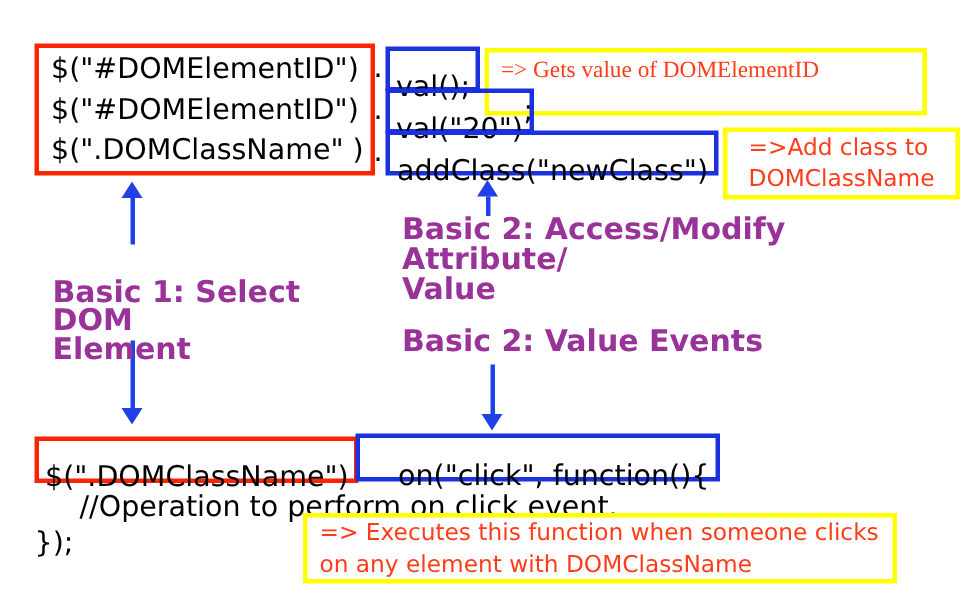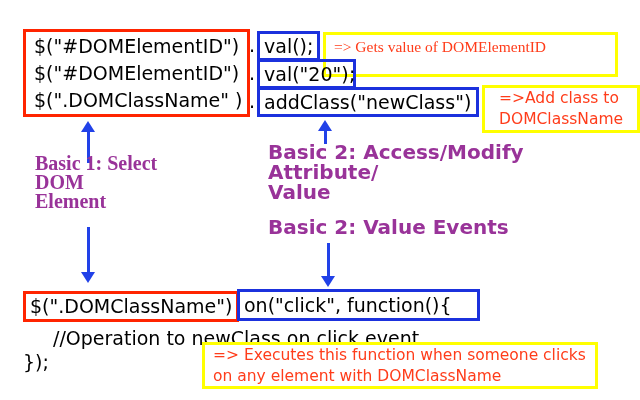--- a/index.html
+++ b/index.html
@@ -39,21 +39,21 @@
     white-space:pre;
   }
   .multiline{white-space:pre-line;}
   .heading{
     font-size:20px;
     font-weight:bold;
     color:var(--purple);
     line-height:19px;
     white-space:pre-line;
   }
-  .codebox{padding:0 4px;}
+  .codebox{padding:12px 4px;text-align:right;}
   
   .arrow{
     position:absolute;
     width:14px;
     display:flex;
     align-items:center;
   }
   .arrow .shaft{width:3px;flex:1;background:var(--arrow-blue);}
   .arrow .head{width:0;height:0;border-left:7px solid transparent;border-right:7px solid transparent;}
   .arrow.up{flex-direction:column;}
@@ -96,27 +96,27 @@
   </div>
   <div class="arrow up" style="left:318px;top:120px;height:24px;">
     <div class="head"></div>
     <div class="shaft"></div>
   </div>
   <div class="arrow down" style="left:321px;top:243px;height:44px;">
     <div class="head"></div>
     <div class="shaft"></div>
   </div>
 
-  <div class="heading abs" style="left:35px;top:154px;font-family:Liberation Serif, serif;">Basic 1: Select
+  <div class="heading abs" style="left:35px;top:185px;">Basic 1: Select
 DOM
 Element</div>
   <div class="heading abs" style="left:268px;top:142px;line-height:20px;">Basic 2: Access/Modify Attribute/
 Value</div>
   <div class="heading abs" style="left:268px;top:218px;">Basic 2: Value Events</div>
 
   <div class="box red abs code codebox" style="left:23px;top:291px;height:31px;line-height:25px;min-width:212px;">$(".DOMClassName")</div>
   <div class="box blue abs code codebox" style="left:237px;top:289px;height:32px;line-height:26px;min-width:243px;">on("click", function(){</div>
-  <div class="code abs" style="left:53px;top:325px;">//Operation to newClass on click event.</div>
+  <div class="code abs" style="left:53px;top:325px;">//Operation to perform on click event.</div>
   <div class="code abs" style="left:23px;top:349px;">});</div>
   <div class="box yellow abs anno multiline" style="left:202px;top:342px;height:47px;min-width:396px;padding:0 8px;">=&gt; Executes this function when someone clicks
 on any element with DOMClassName</div>
 
 </div>
 
 </body></html>

